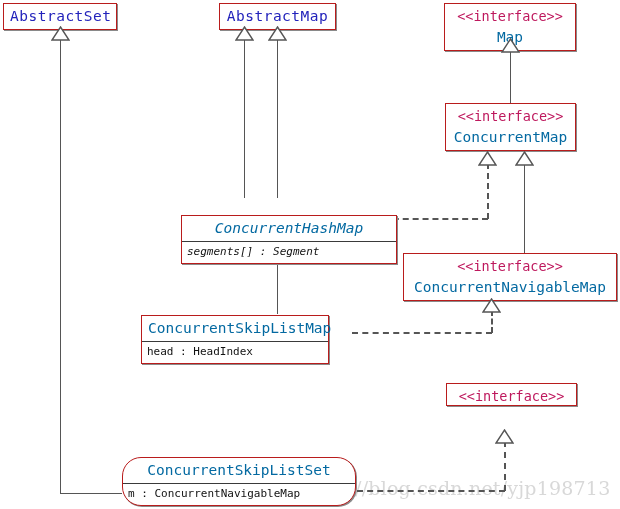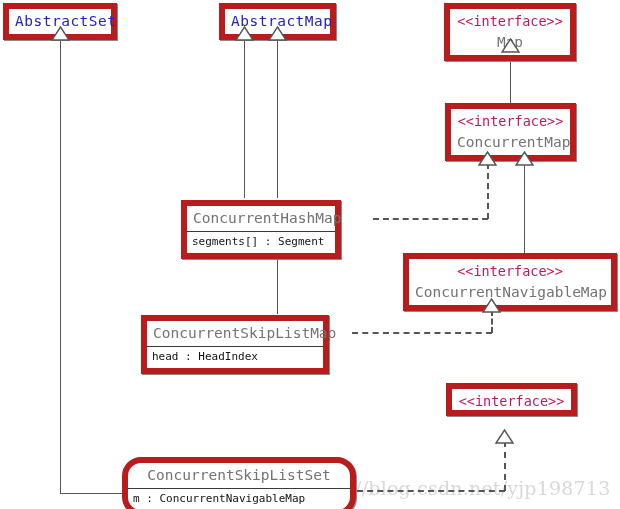--- a/index.html
+++ b/index.html
@@ -11,32 +11,32 @@
     position: relative;
     width: 620px;
     height: 509px;
     background: #ffffff;
     font-family: "DejaVu Sans Mono", "Liberation Mono", monospace;
     overflow: hidden;
   }
   .uml-box {
     position: absolute;
     box-sizing: border-box;
-    border: 6px solid #b91c1c;
+    border: 1px solid #b91c1c;
     background: #ffffff;
     z-index: 5;
   }
   .uml-box.shadowed {
     box-shadow: 1px 1px 0 0 #8a8a8a;
   }
   .box-name {
     text-align: center;
     font-size: 14.5px;
     line-height: 1.45;
-    color: #737373;
+    color: #0369a1;
     padding: 2px 6px;
     white-space: nowrap;
   }
   .box-name.blue {
     color: #2222bb;
     letter-spacing: 0.5px;
   }
   .stereotype {
     text-align: center;
     font-size: 13.5px;
@@ -172,21 +172,21 @@
   <div class="uml-box shadowed" style="left:444px; top:3px; width:132px;">
     <div class="stereotype">&lt;&lt;interface&gt;&gt;</div>
     <div class="box-name">Map</div>
   </div>
 
   <div class="uml-box shadowed" style="left:445px; top:103px; width:131px;">
     <div class="stereotype">&lt;&lt;interface&gt;&gt;</div>
     <div class="box-name">ConcurrentMap</div>
   </div>
 
-  <div class="uml-box shadowed" style="left:181px; top:200px; width:160px;">
+  <div class="uml-box shadowed" style="left:181px; top:215px; width:216px;font-style:italic;">
     <div class="box-name">ConcurrentHashMap</div>
     <div class="box-attrs">segments[] : Segment</div>
   </div>
 
   <div class="uml-box shadowed" style="left:403px; top:253px; width:214px;">
     <div class="stereotype">&lt;&lt;interface&gt;&gt;</div>
     <div class="box-name">ConcurrentNavigableMap</div>
   </div>
 
   <div class="uml-box shadowed" style="left:141px; top:315px; width:188px;">

